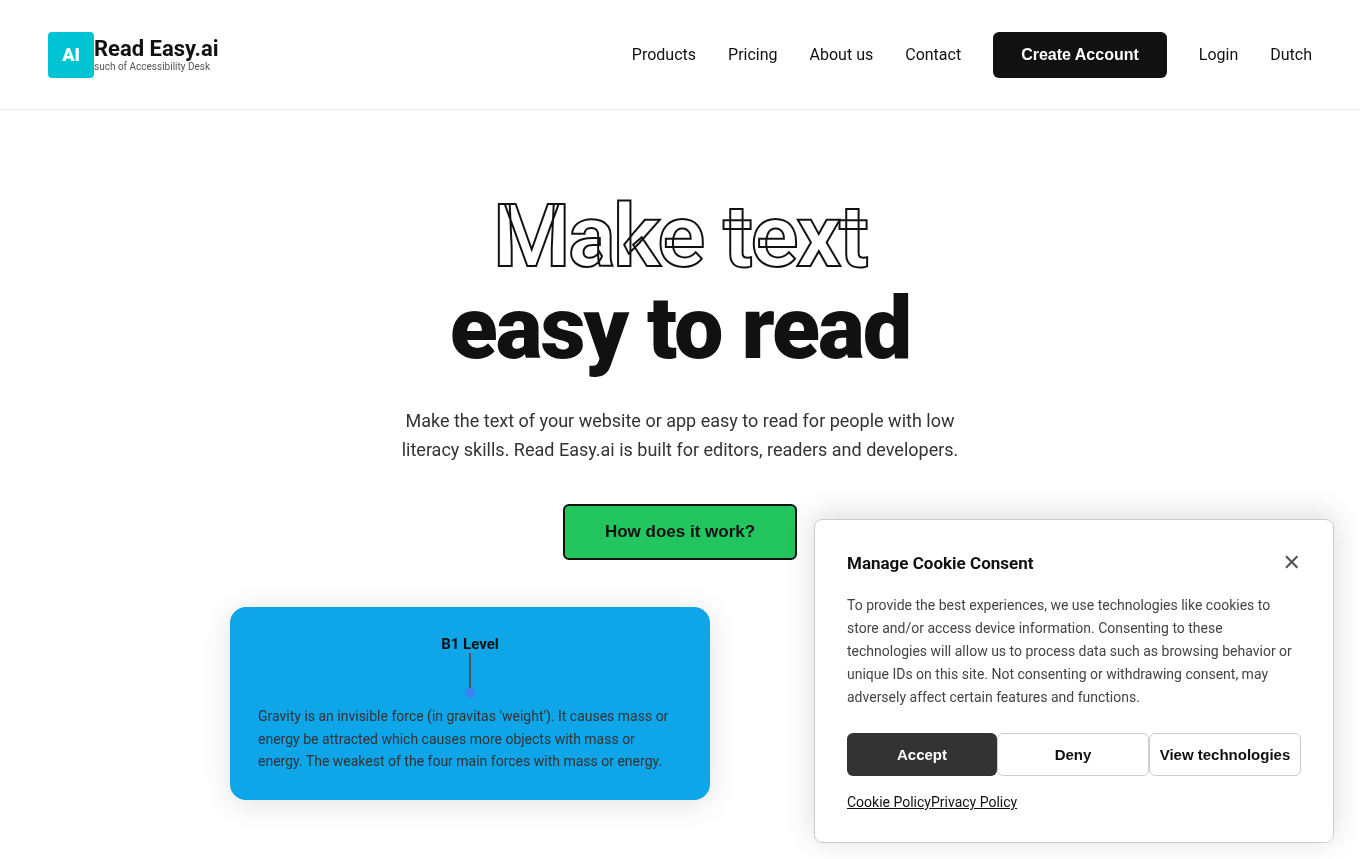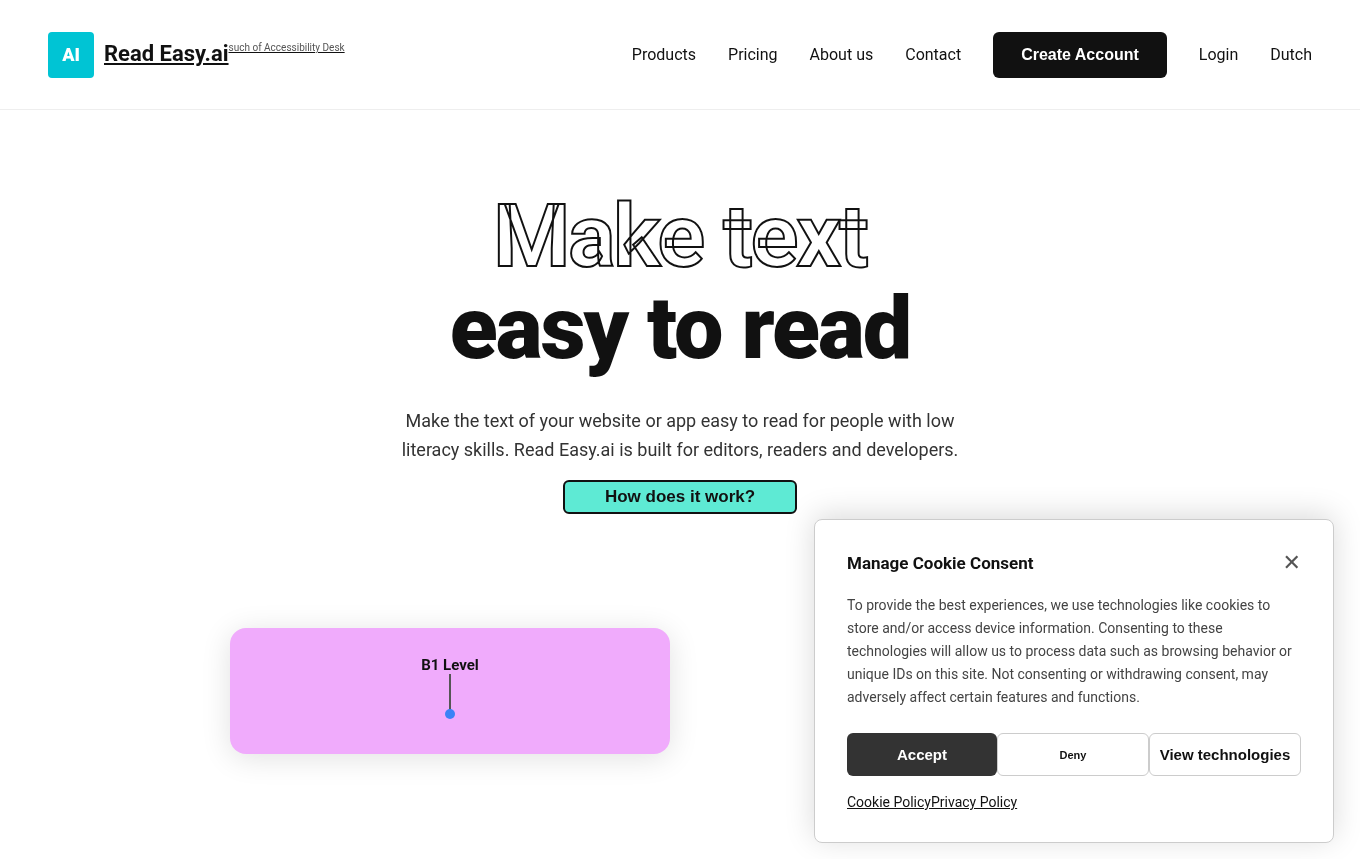--- a/index.html
+++ b/index.html
@@ -18,40 +18,38 @@
       align-items: center;
       justify-content: space-between;
       padding: 0 48px;
       height: 110px;
       border-bottom: 1px solid #eee;
     }
 
     .logo-wrap {
       display: flex;
       align-items: center;
-      gap: 10px;
     }
 
     .logo-icon {
       width: 46px;
       height: 46px;
       background: #00c4d4;
       display: flex;
       align-items: center;
       justify-content: center;
       font-weight: 900;
       font-size: 18px;
       color: #fff;
       border-radius: 4px;
     }
 
     .logo-text-wrap {
       display: flex;
-      flex-direction: row;
-      text-decoration: underline;
+      flex-direction: column;
     }
 
     .logo-title {
       font-size: 22px;
       font-weight: 700;
       color: #111;
       line-height: 1.1;
     }
 
     .logo-subtitle {
@@ -108,46 +106,46 @@
 
     .hero-sub {
       margin: 32px auto 0;
       font-size: 18px;
       color: #333;
       max-width: 580px;
       line-height: 1.6;
     }
 
     .btn-how {
-      margin-top: 16px;
+      margin-top: 40px;
       display: inline-block;
       border: 2px solid #111;
-      background: #5eead4;
-      color: #111;
-      padding: 5px 40px;
+      background: #22c55e;
+      color: #111;
+      padding: 16px 40px;
       font-size: 17px;
       font-weight: 600;
       border-radius: 6px;
       cursor: pointer;
     }
 
     
     .demo-area {
       position: relative;
       margin: 40px auto 0;
       max-width: 900px;
       height: 160px;
     }
 
     .demo-card {
       position: absolute;
       left: 0;
       bottom: 0;
-      width: 440px;
-      background: #f0abfc;
+      width: 480px;
+      background: #0ea5e9;
       border-radius: 16px;
       box-shadow: 0 4px 30px rgba(0,0,0,0.12);
       padding: 28px 28px 28px;
       text-align: left;
     }
 
     .demo-level {
       font-size: 15px;
       font-weight: 700;
       text-align: center;
@@ -241,21 +239,21 @@
       border-radius: 6px;
       cursor: pointer;
     }
 
     .btn-deny {
       flex: 1;
       background: #fff;
       color: #111;
       border: 1px solid #ccc;
       padding: 12px 0;
-      font-size: 11px;
+      font-size: 15px;
       font-weight: 600;
       border-radius: 6px;
       cursor: pointer;
     }
 
     .btn-view-pref {
       flex: 1;
       background: #fff;
       color: #111;
       border: 1px solid #ccc;
@@ -310,20 +308,21 @@
 </section>
 
 <div class="demo-area">
   <div class="demo-card">
     <div class="demo-level">
       <span>B1 Level</span>
       <div class="demo-bar">
           <div class="demo-bar-dot"></div>
         </div>
     </div>
+    <p class="demo-text">Gravity is an invisible force (in gravitas 'weight'). It causes mass or energy be attracted which causes more objects with mass or energy. The weakest of the four main forces with mass or energy.</p>
   </div>
 </div>
 
 <div class="cookie-overlay">
   <div class="cookie-header">
     <span class="cookie-title">Manage Cookie Consent</span>
     <button class="cookie-close">✕</button>
   </div>
   <p class="cookie-body">To provide the best experiences, we use technologies like cookies to store and/or access device information. Consenting to these technologies will allow us to process data such as browsing behavior or unique IDs on this site. Not consenting or withdrawing consent, may adversely affect certain features and functions.</p>
   <div class="cookie-buttons">

